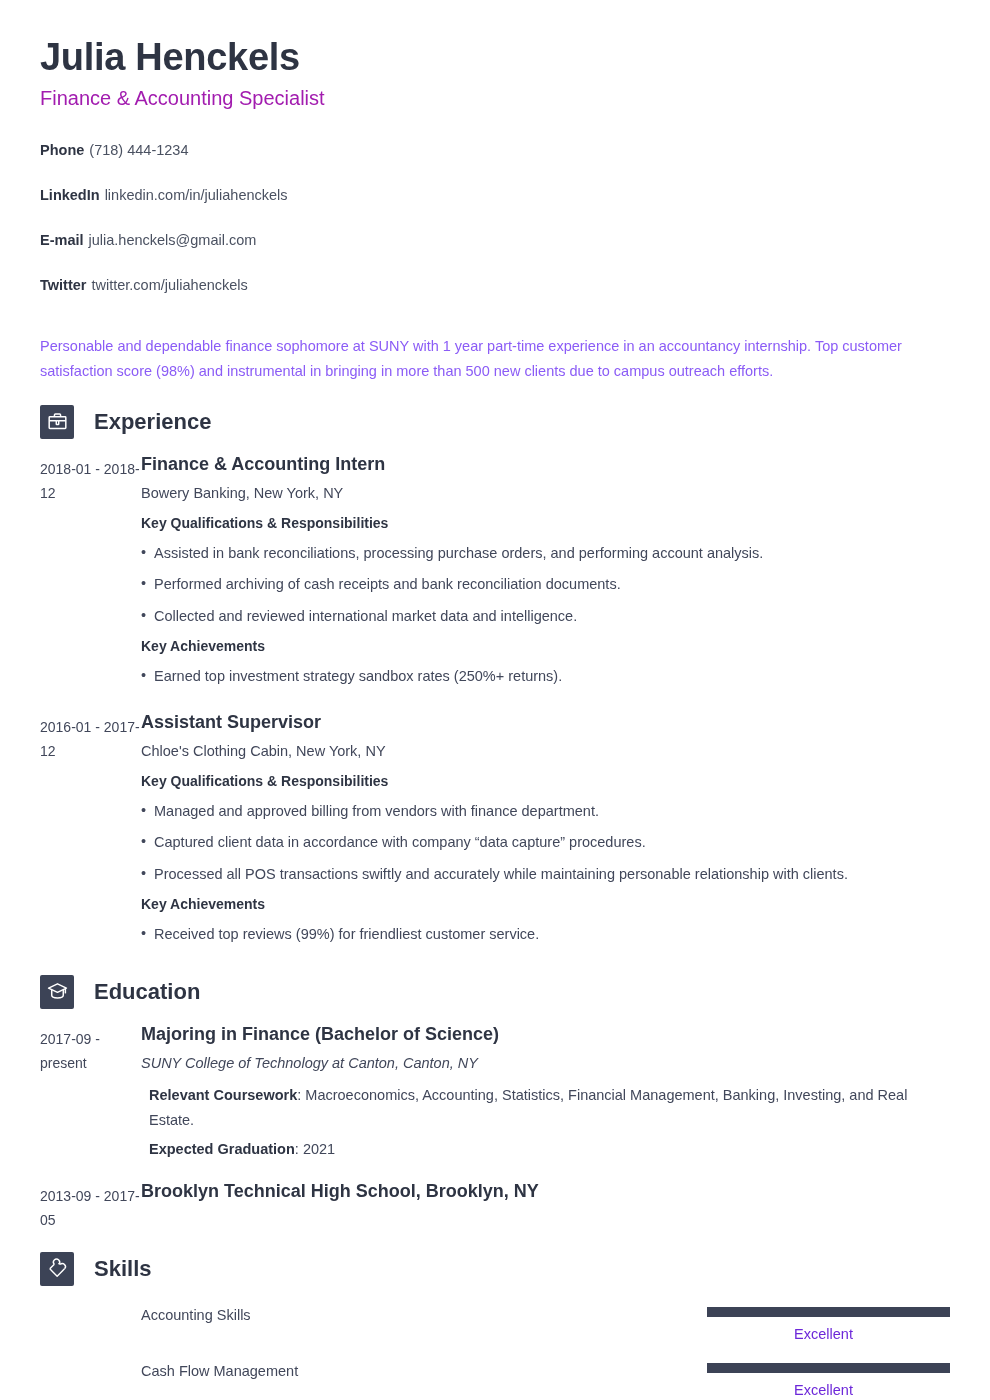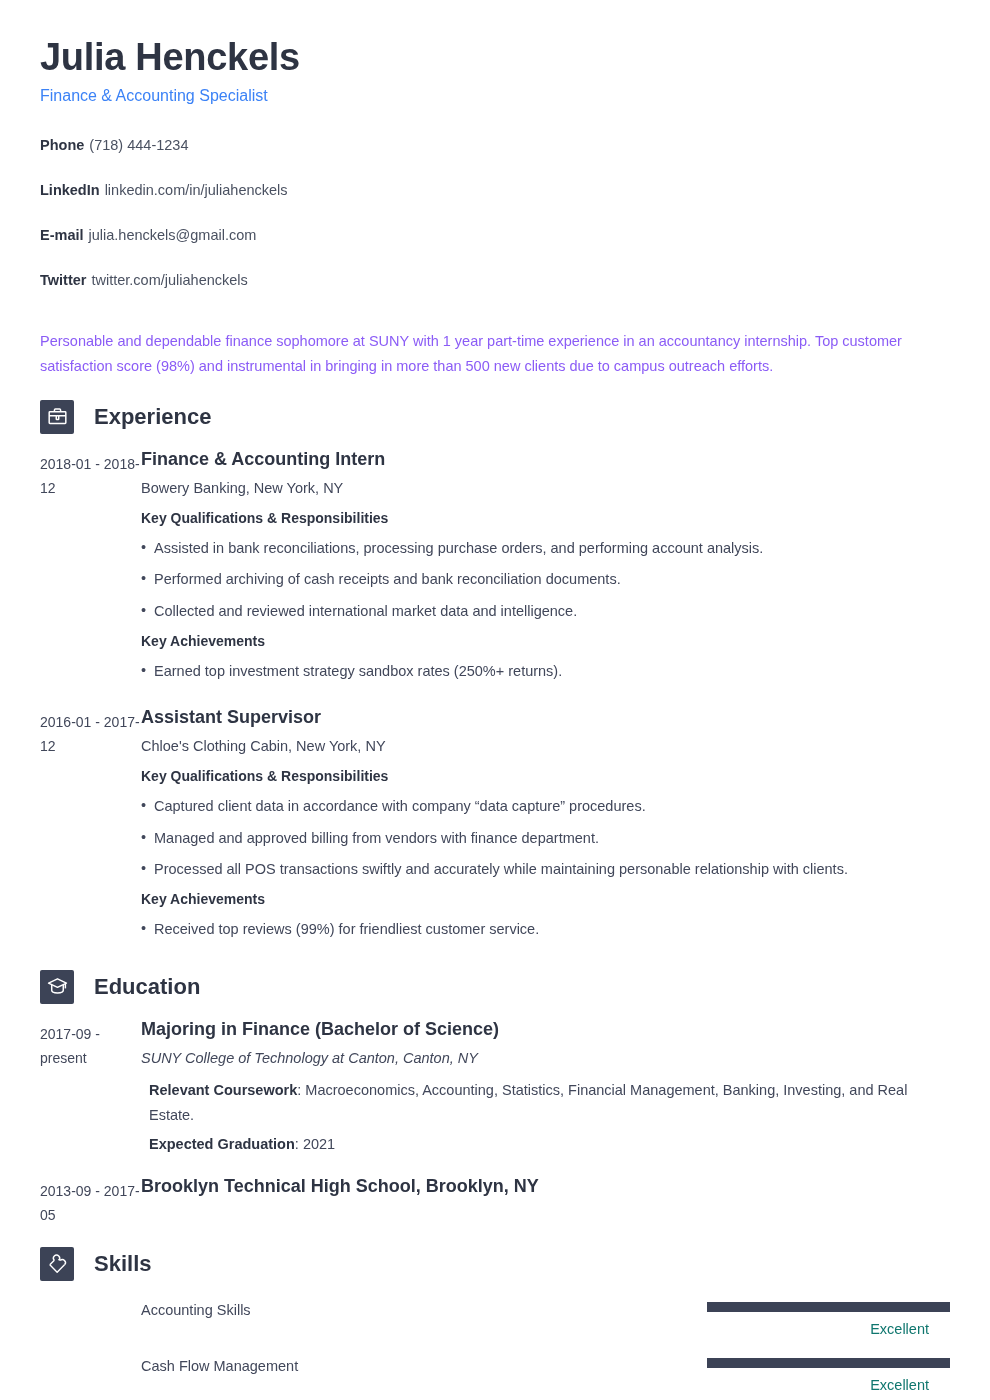--- a/index.html
+++ b/index.html
@@ -29,23 +29,23 @@
   
   .name {
     font-size: 38px;
     font-weight: bold;
     color: #2e3443;
     letter-spacing: -0.3px;
     margin: 0 0 6px 0;
     line-height: 1.15;
   }
   .job-title {
-    font-size: 16px;
+    font-size: 20px;
     font-weight: normal;
-    color: #3b82f6;
+    color: #a21caf;
     margin: 0 0 30px 0;
     line-height: 1.2;
   }
 
   .contact-grid {
     display: flex;
     flex-wrap: wrap;
     width: 100%;
     margin-bottom: 14px;
     gap: 8px;
@@ -193,26 +193,26 @@
     width: 243px;
     height: 10px;
     background: #d4d6d8;
   }
   .skill-fill {
     height: 100%;
     background: #3c4356;
   }
   .skill-level {
     position: absolute;
-    left: 646px;
+    left: 662px;
     top: 22px;
     width: 243px;
-    text-align: right;
-    font-size: 14.5px;
-    color: #0f766e;
+    text-align: center;
+    font-size: 14.5px;
+    color: #6d28d9;
     line-height: 1.4;
   }
 </style>
 </head>
 <body>
 
 <div class="page">
   <div class="inner">
 
     <div>
@@ -268,22 +268,22 @@
         </div>
       </div>
 
       <div class="entry">
         <div class="entry-date">2016-01 - 2017-12</div>
         <div class="entry-body">
           <div class="entry-role">Assistant Supervisor</div>
           <div class="entry-org">Chloe's Clothing Cabin, New York, NY</div>
           <div class="sub-head">Key Qualifications &amp; Responsibilities</div>
           <ul class="bullets">
+            <li>Managed and approved billing from vendors with finance department.</li>
             <li>Captured client data in accordance with company “data capture” procedures.</li>
-            <li>Managed and approved billing from vendors with finance department.</li>
             <li>Processed all POS transactions swiftly and accurately while maintaining personable relationship with clients.</li>
           </ul>
           <div class="sub-head">Key Achievements</div>
           <ul class="bullets">
             <li>Received top reviews (99%) for friendliest customer service.</li>
           </ul>
         </div>
       </div>
     </div>
 

